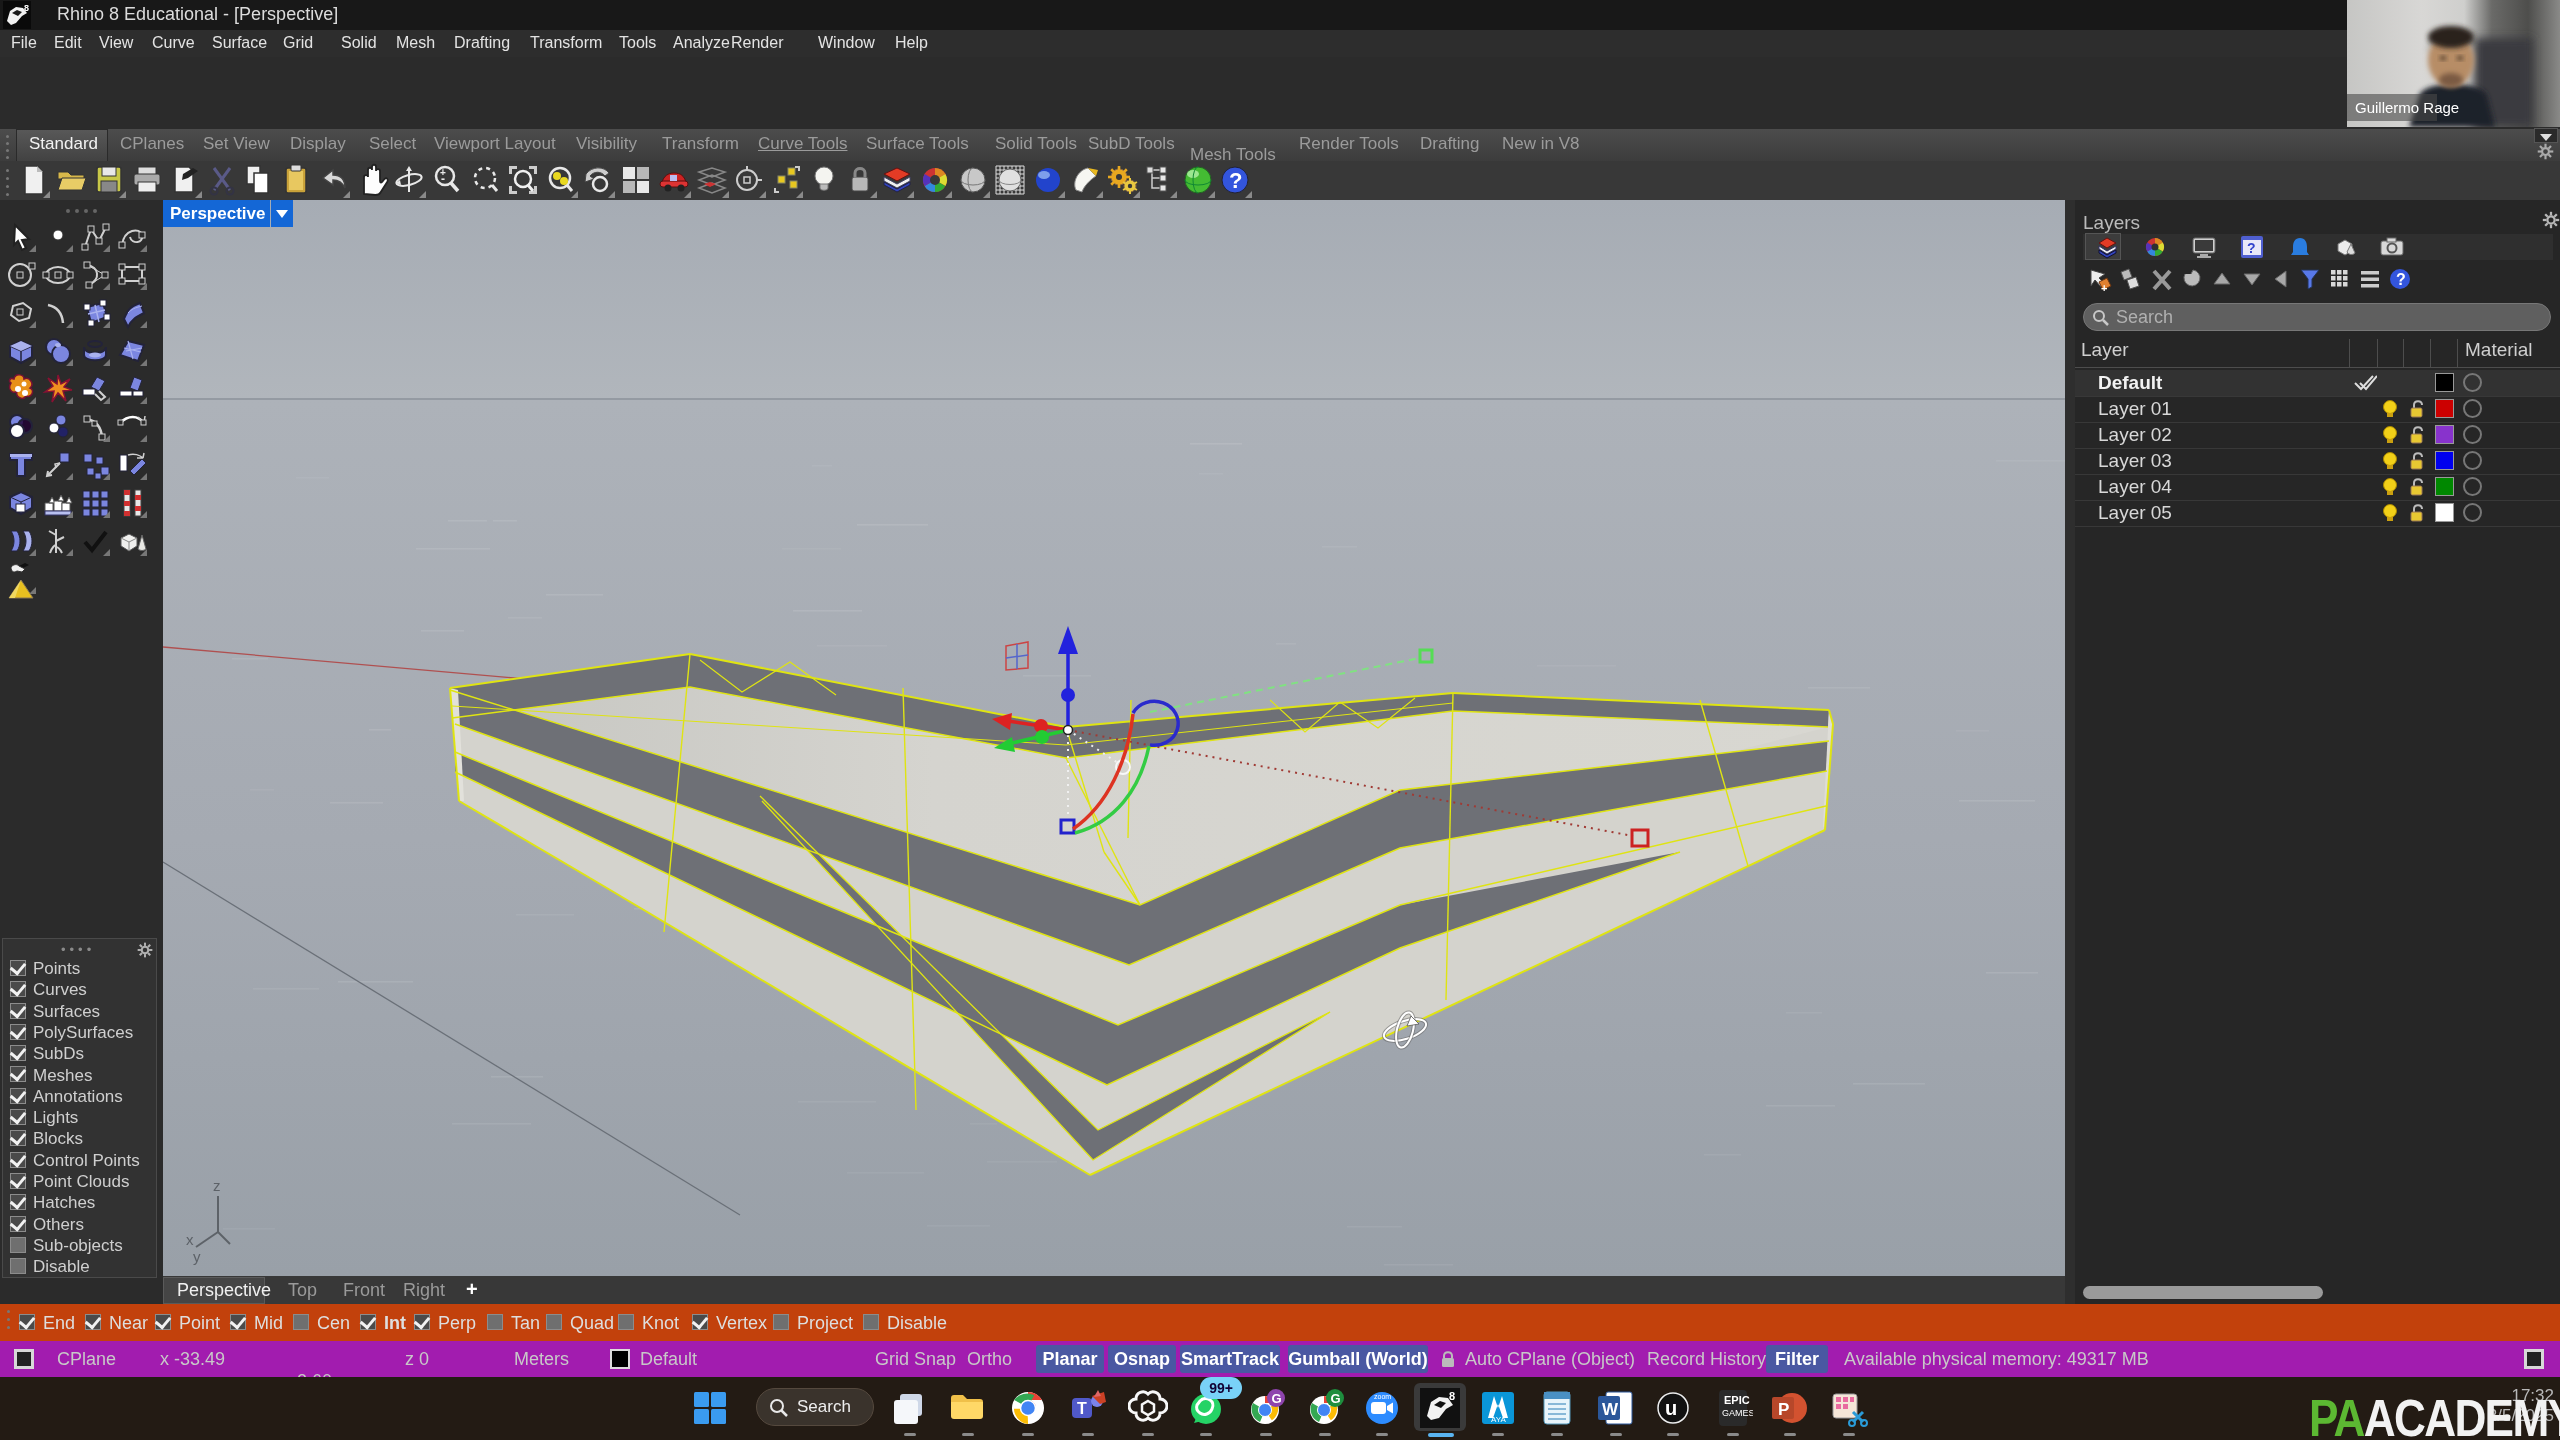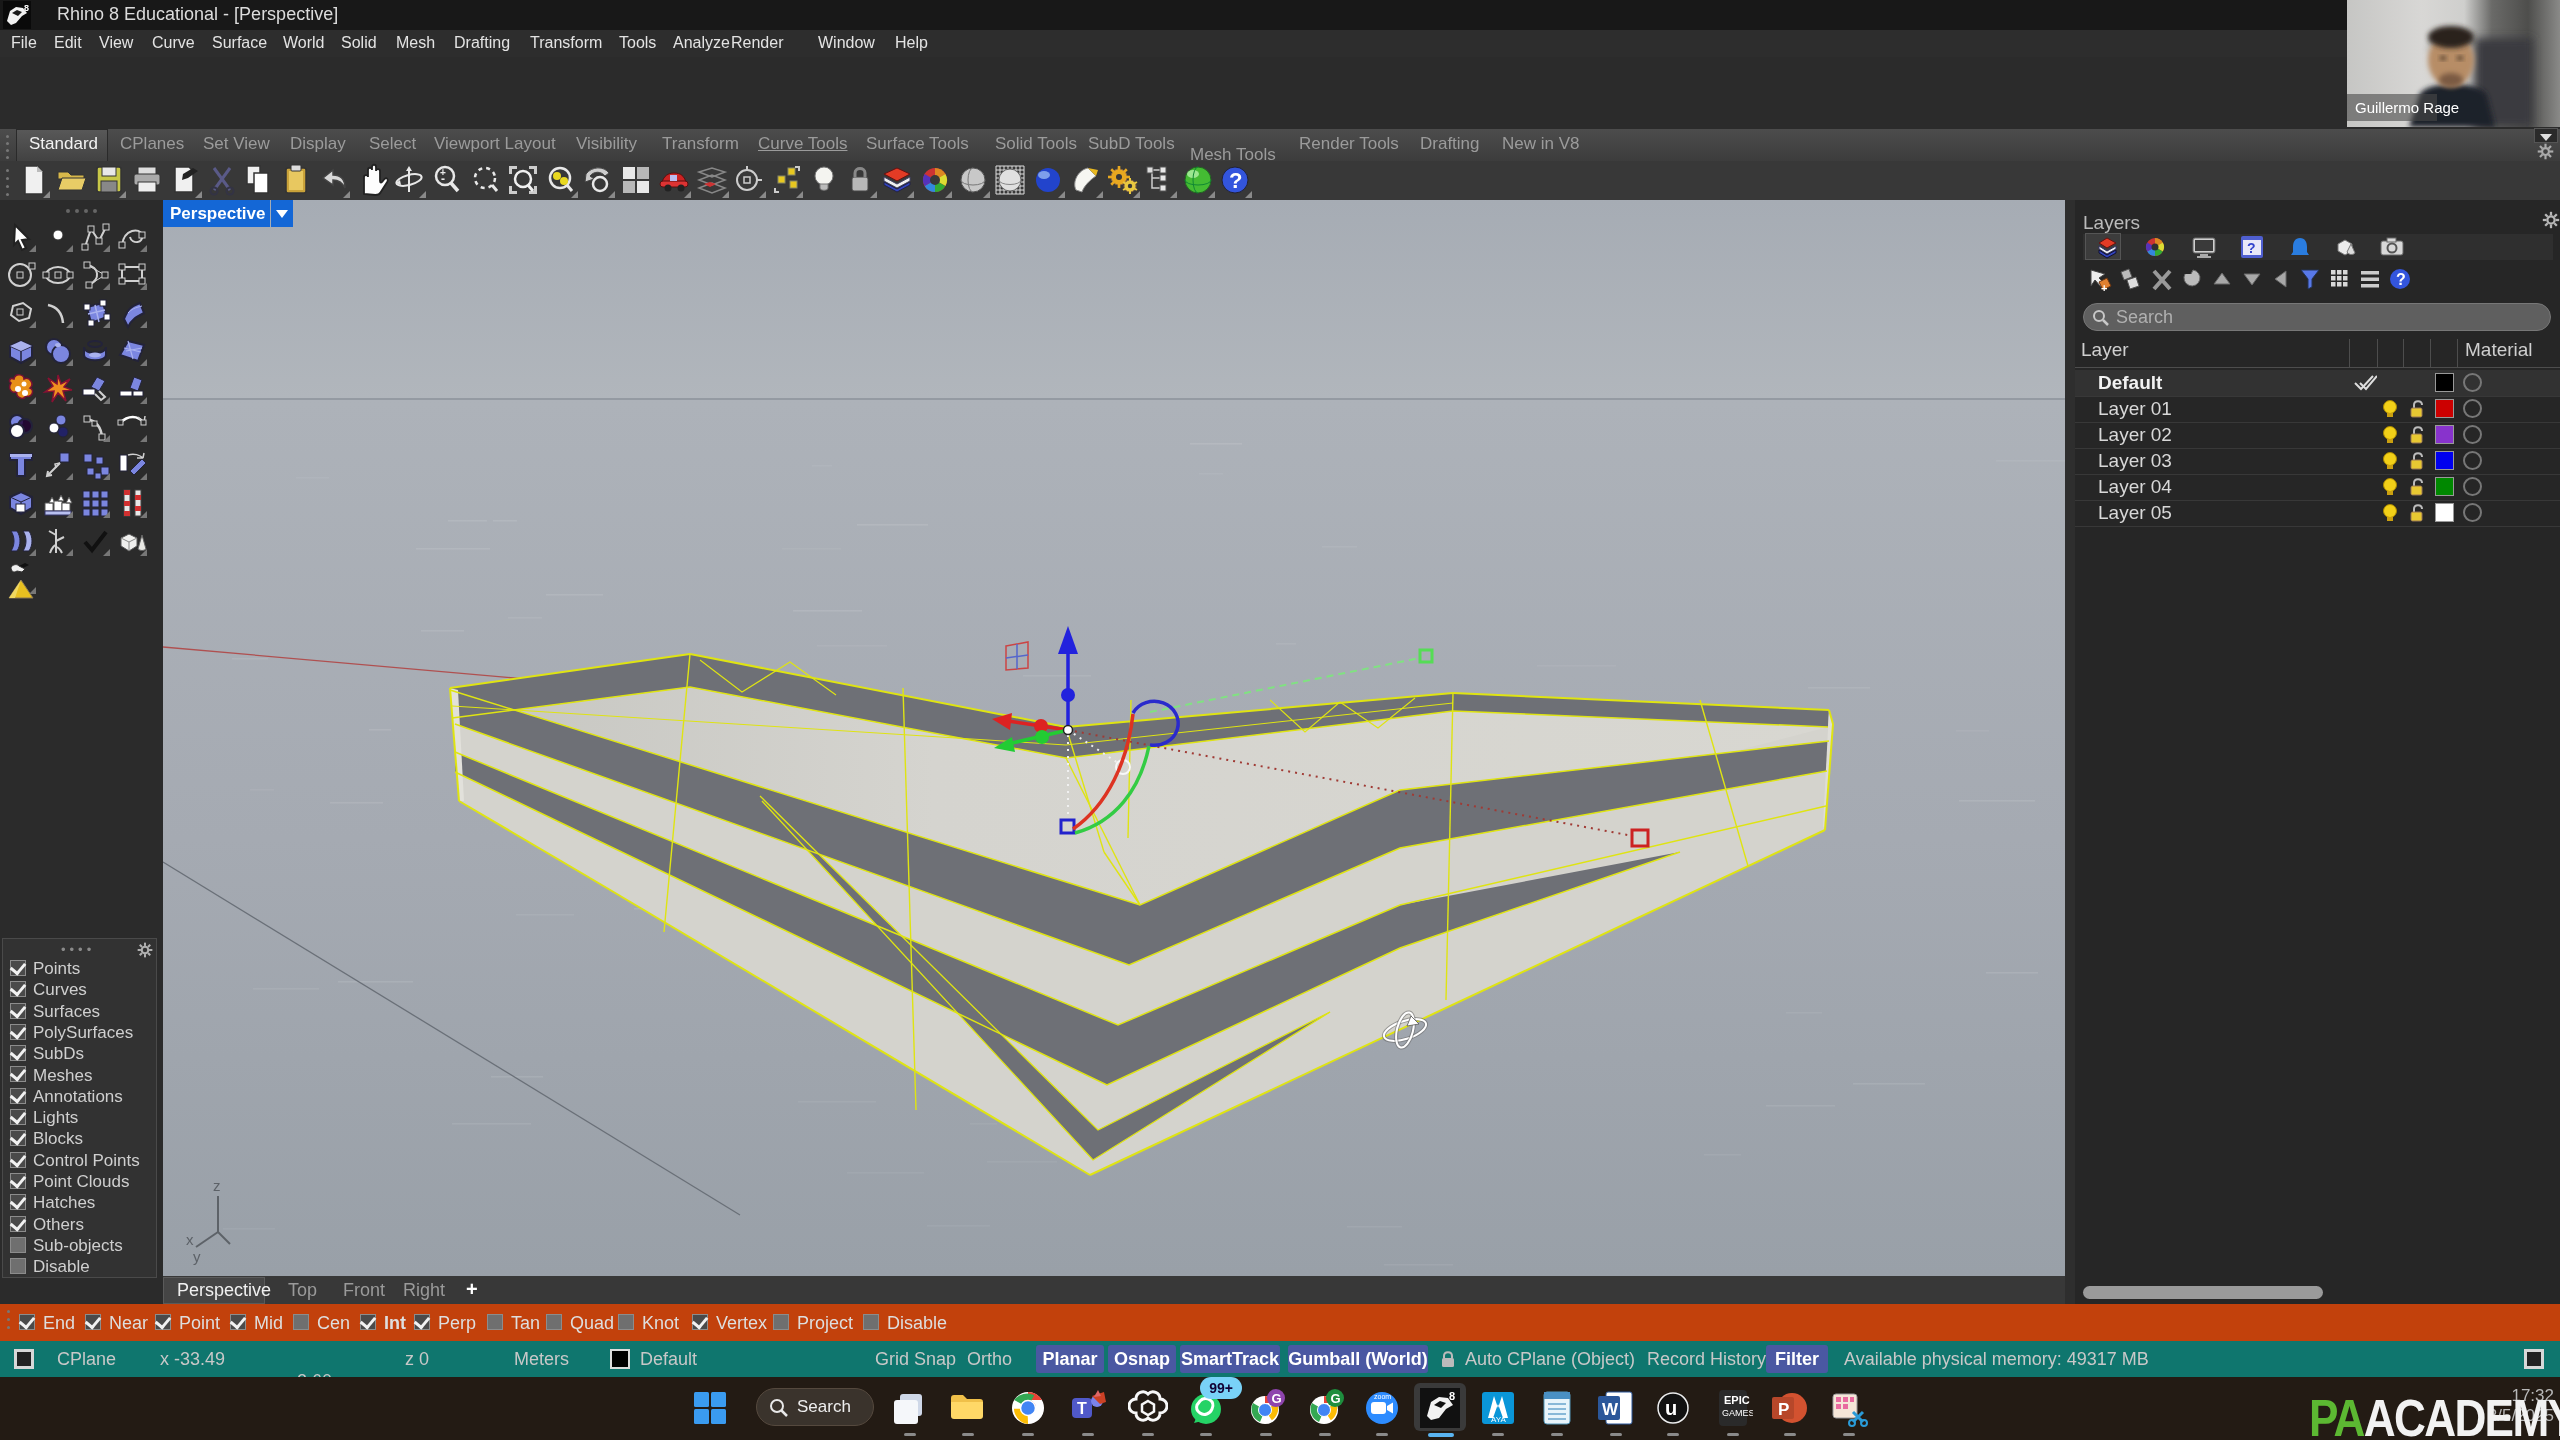--- a/index.html
+++ b/index.html
@@ -14,21 +14,21 @@
 .mi { position:absolute; top:4px; }
 #cmdarea { left:0; top:57px; width:2560px; height:72px; background:#1d1d1d; color:#c9c9c9; font-size:19px; overflow:hidden; }
 #tabrow { left:0; top:129px; width:2560px; height:32px; background:linear-gradient(#4c4c4c,#3c3c3c); color:#9b9b9b; font-size:17px; }
 #toolbar { left:0; top:161px; width:2560px; height:39px; background:#383838; }
 #sidebar { left:0; top:200px; width:163px; height:1104px; background:#2b2b2b; }
 #viewport { left:163px; top:200px; width:1902px; height:1076px; overflow:hidden; }
 #vptabs { left:163px; top:1276px; width:1902px; height:28px; background:#383838; }
 #rpanelbg { left:2065px; top:200px; width:495px; height:1104px; background:#2e2e2e; }
 #layers { left:2075px; top:200px; width:485px; height:1104px; background:#262626; }
 #osnap { left:0; top:1304px; width:2560px; height:37px; background:#c2410c; color:#dedede; font-size:18px; }
-#statusbar { left:0; top:1341px; width:2560px; height:36px; background:#0f766e; color:#c8c8c8; font-size:18px; }
+#statusbar { left:0; top:1341px; width:2560px; height:36px; background:#a21caf; color:#c8c8c8; font-size:18px; }
 #taskbar { left:0; top:1377px; width:2560px; height:63px; background:#231b14; }
 #webcam { left:2347px; top:0; width:213px; height:127px; overflow:hidden; }
 
 .chk { position:absolute; width:16px; height:16px; background:#6f6f6f; border:1px solid #8c8c8c; }
 .chk.on { background:#4a4a4a; }
 .chk.on:after { content:""; position:absolute; left:2px; top:-1px; width:7px; height:11px; border:solid #f2f2f2; border-width:0 3px 3px 0; transform:rotate(40deg); }
 .bluebtn { position:absolute; top:4px; height:28px; background:#4a58a2; border-radius:3px; color:#fff; font-weight:bold; text-align:center; font-size:18px; line-height:28px; }
 .sbtxt { position:absolute; top:8px; }
 </style>
 </head>
@@ -42,21 +42,21 @@
         <text x="21" y="10" font-size="9" fill="#fff" font-weight="bold">8</text>
       </svg>
     <div class="abs" style="left:57px;top:4px;font-size:18px;">Rhino 8 Educational - [Perspective]</div>
   </div>
   <div class="abs" id="menubar">
     <span class="mi" style="left:11px;">File</span>
     <span class="mi" style="left:54px;">Edit</span>
     <span class="mi" style="left:99px;">View</span>
     <span class="mi" style="left:152px;">Curve</span>
     <span class="mi" style="left:212px;">Surface</span>
-    <span class="mi" style="left:283px;">World</span>
+    <span class="mi" style="left:283px;">Grid</span>
     <span class="mi" style="left:341px;">Solid</span>
     <span class="mi" style="left:396px;">Mesh</span>
     <span class="mi" style="left:454px;">Drafting</span>
     <span class="mi" style="left:530px;">Transform</span>
     <span class="mi" style="left:619px;">Tools</span>
     <span class="mi" style="left:673px;">Analyze</span>
     <span class="mi" style="left:731px;">Render</span>
     <span class="mi" style="left:818px;">Window</span>
     <span class="mi" style="left:895px;">Help</span>
   </div>

